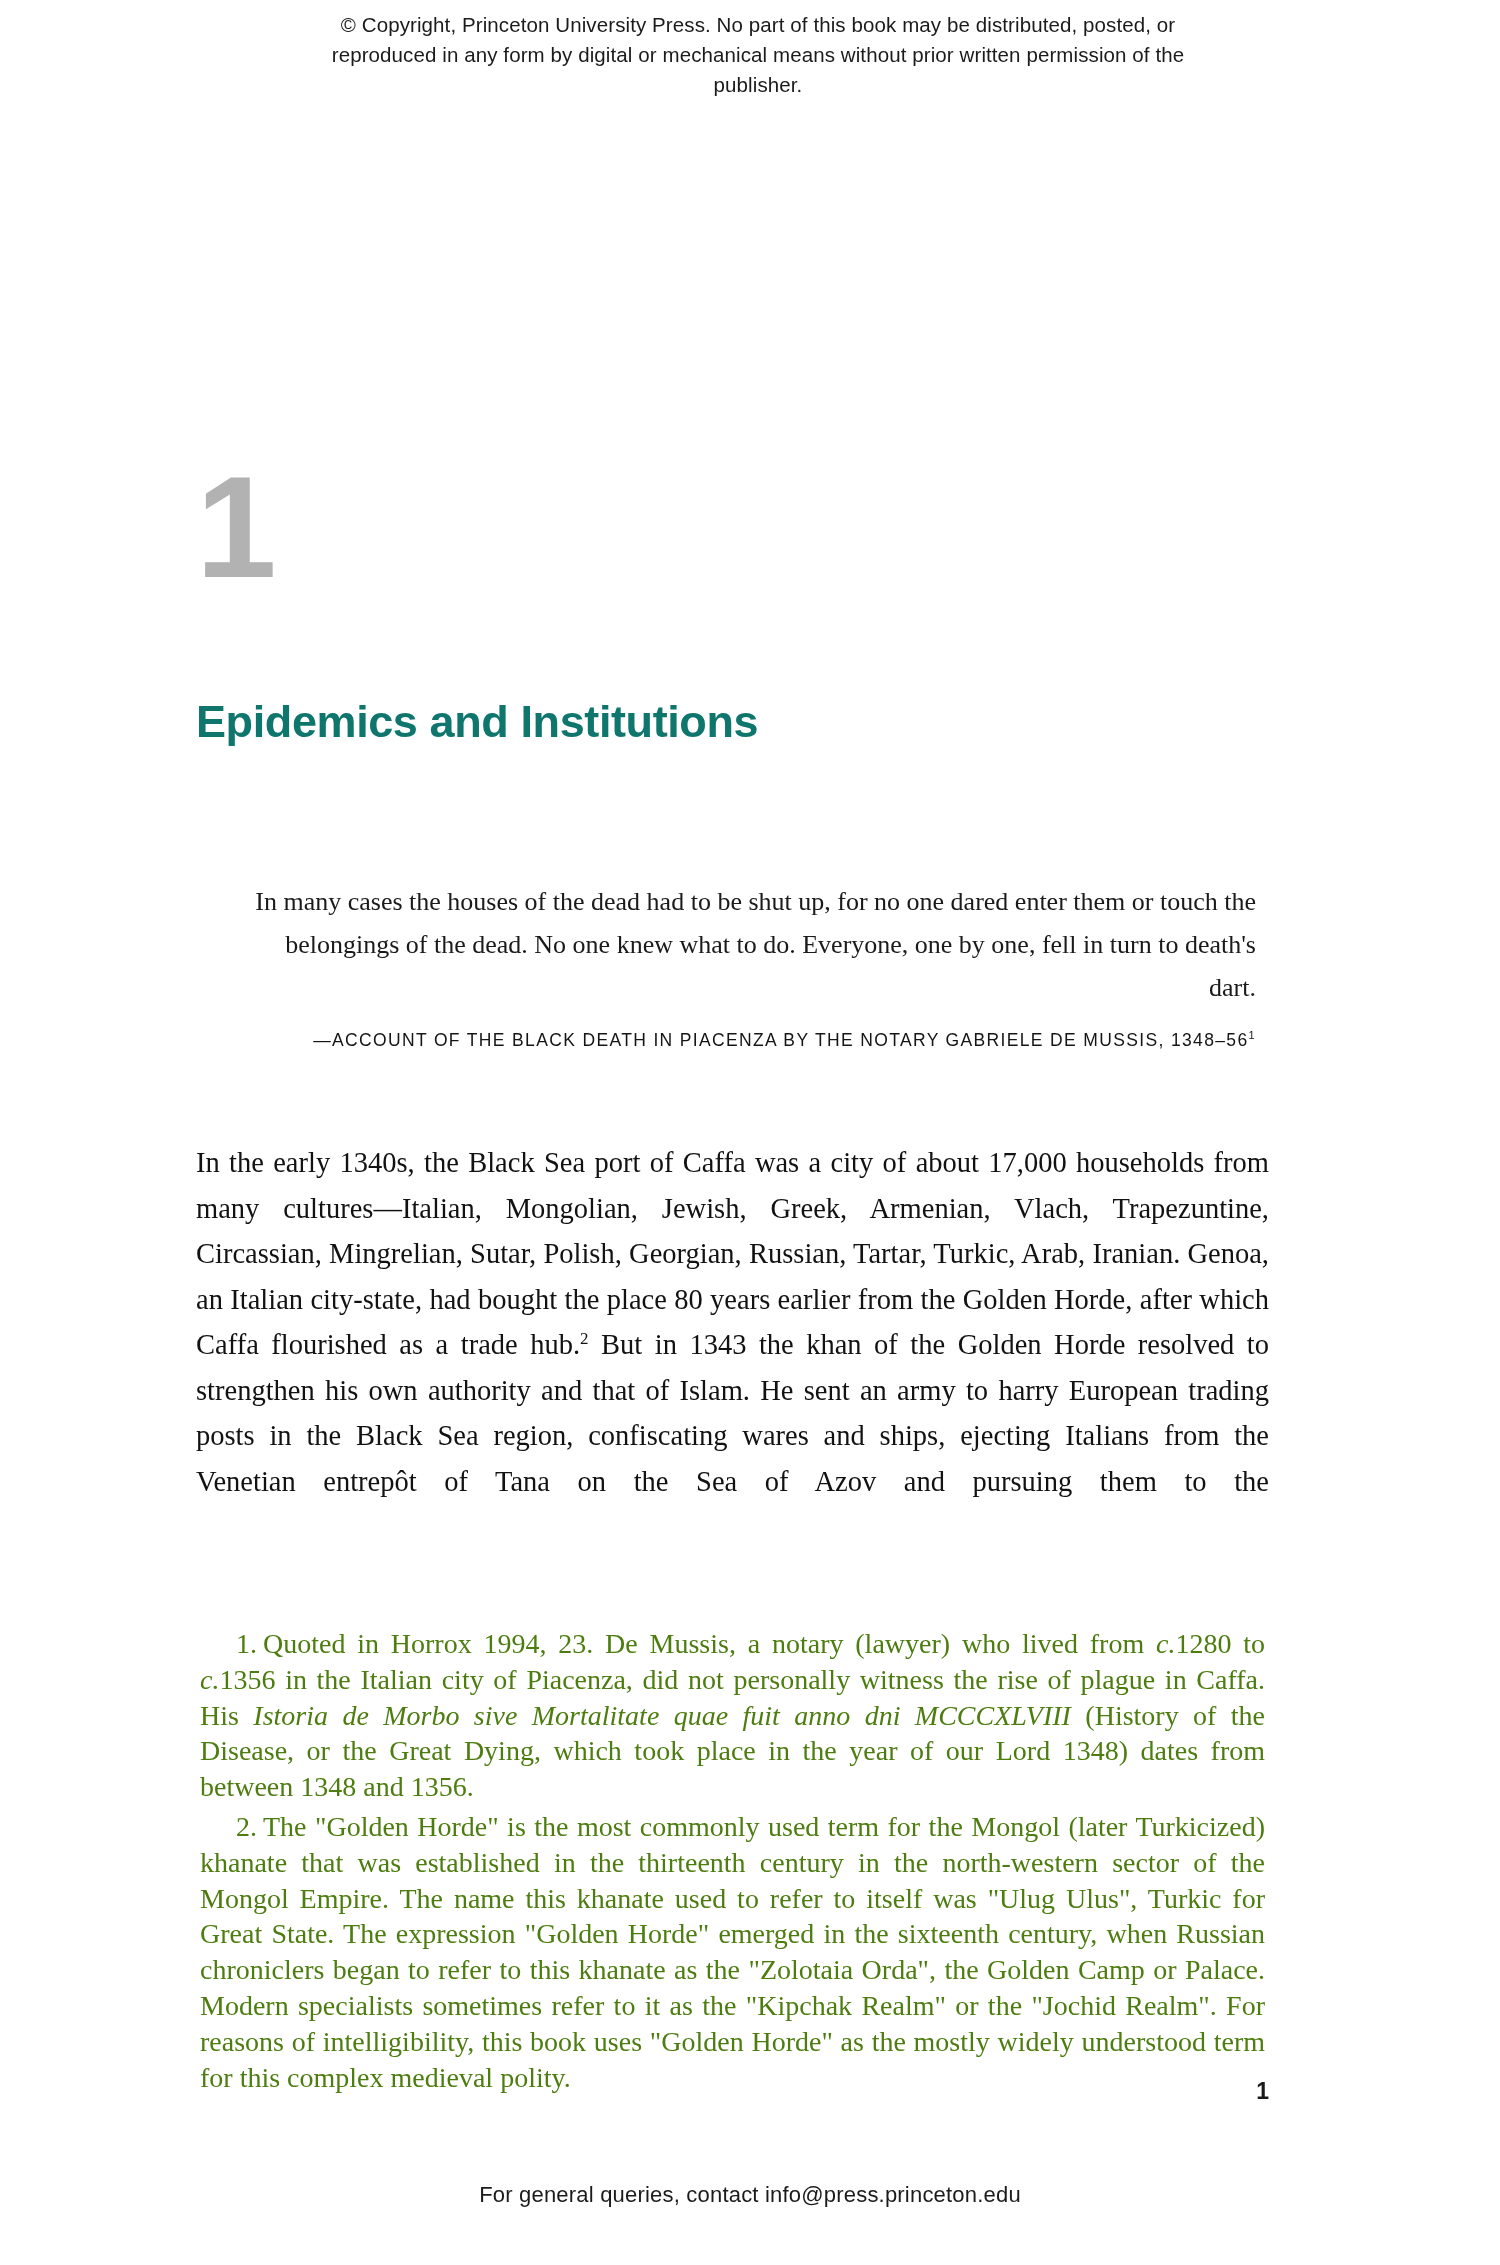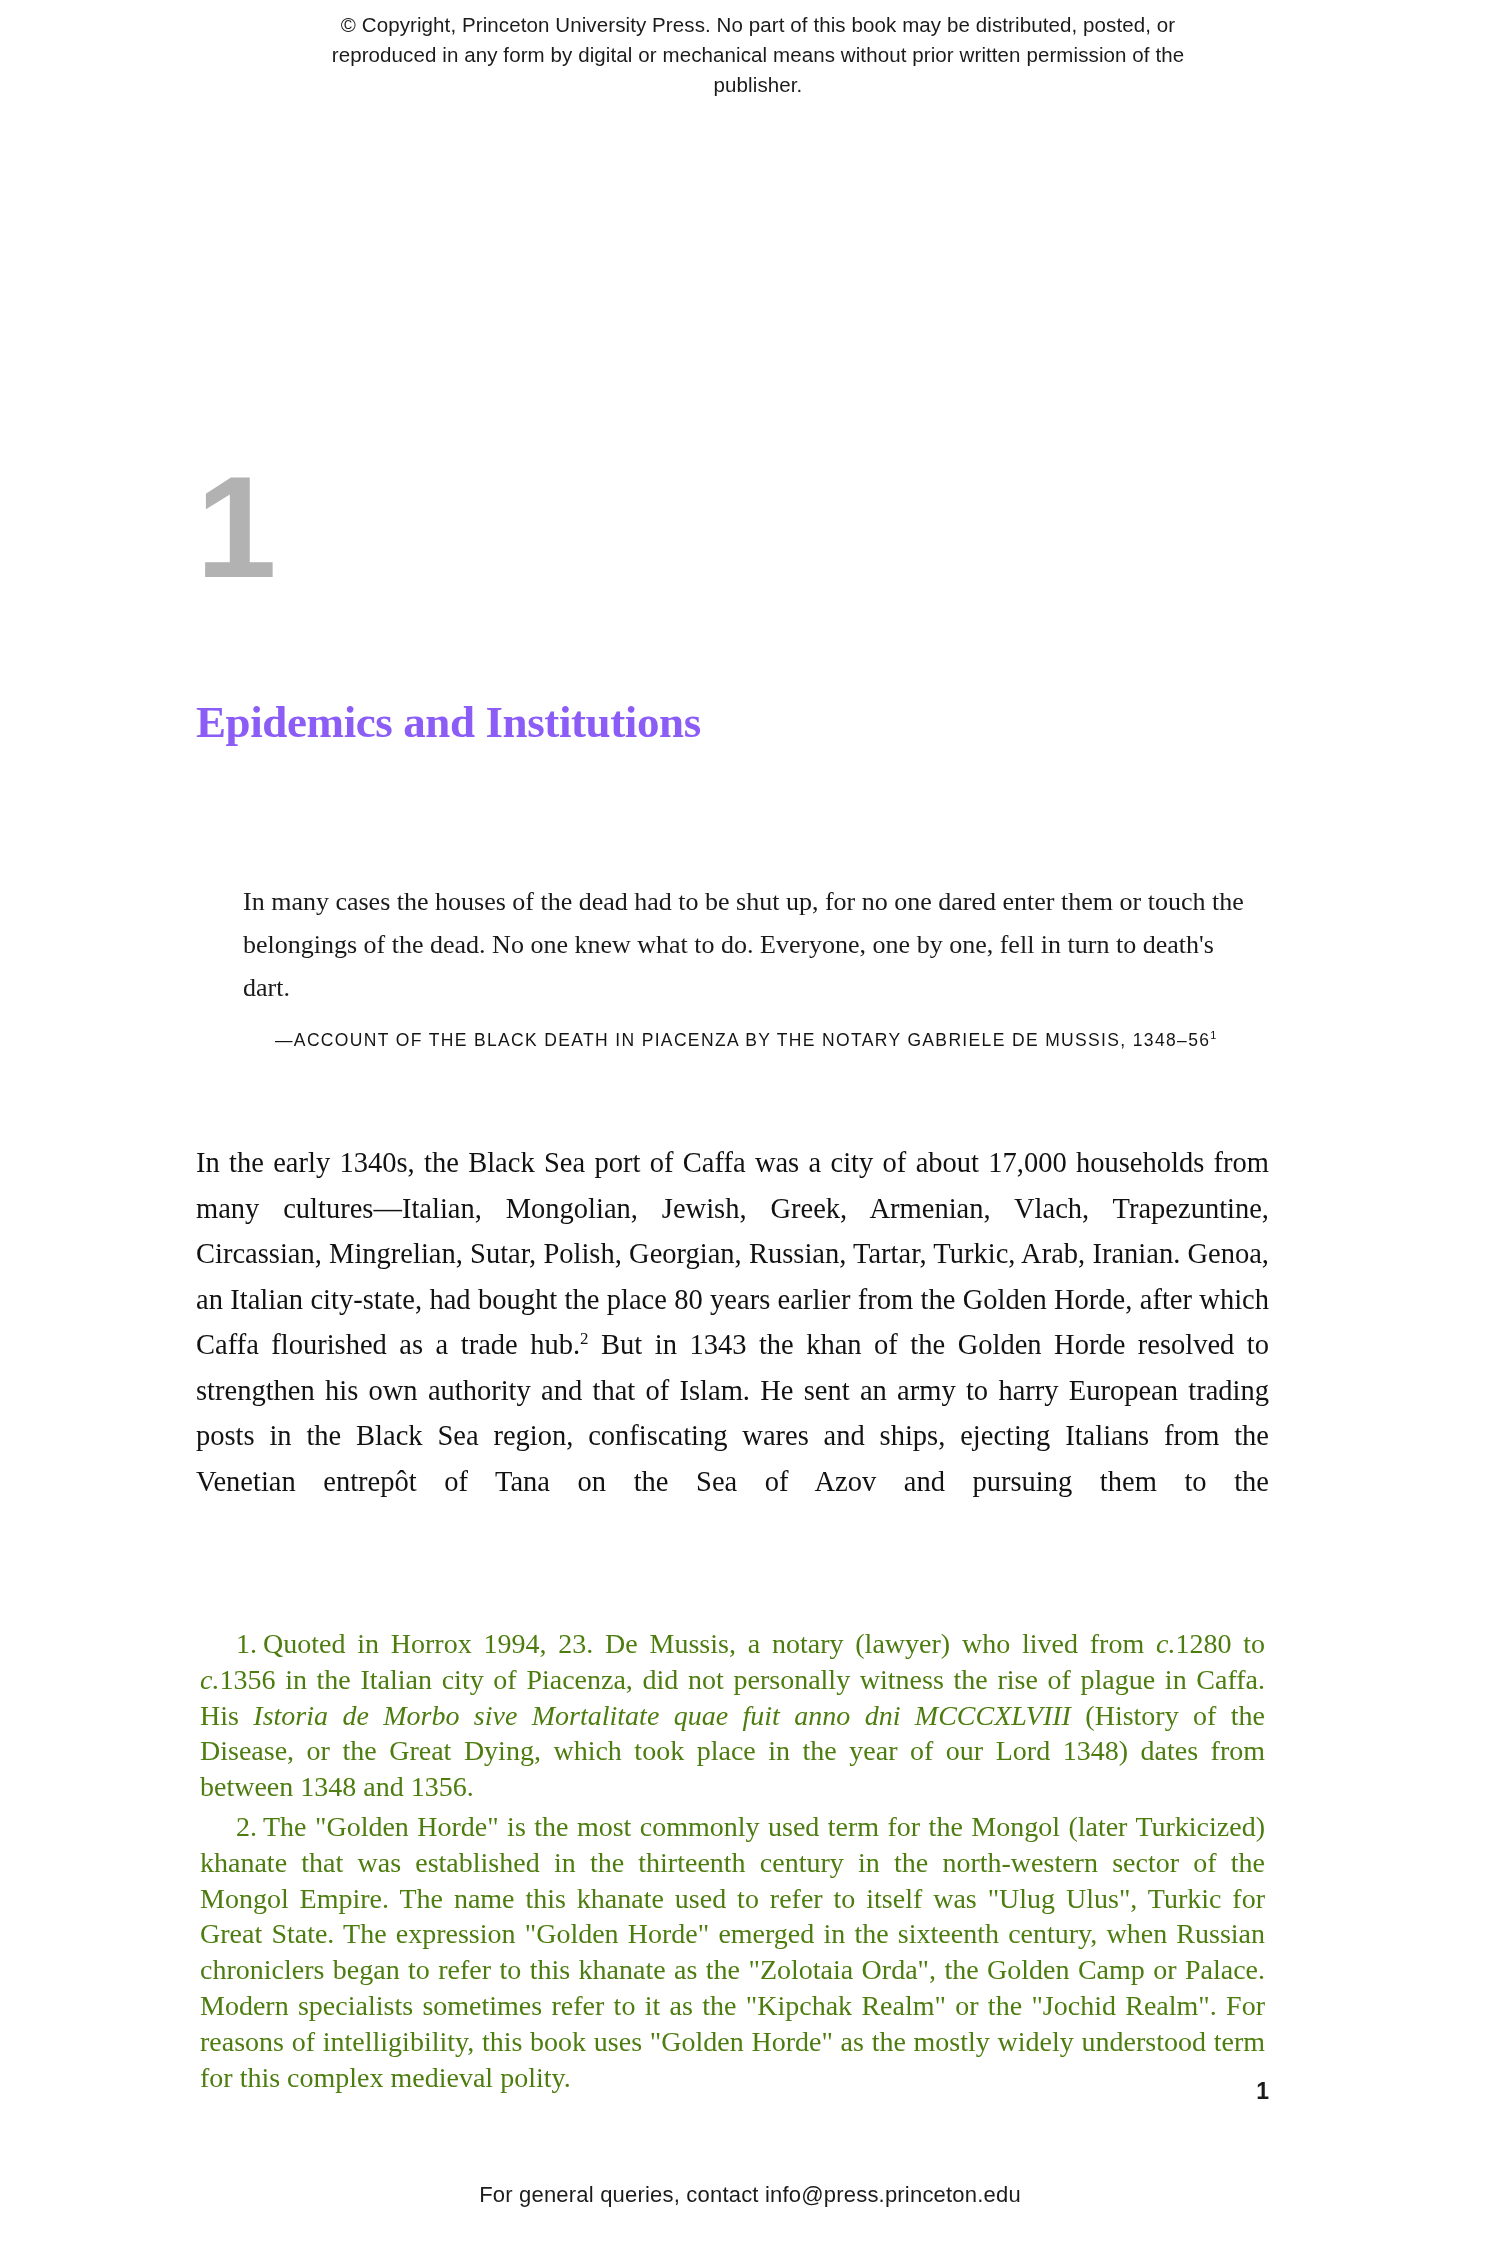--- a/index.html
+++ b/index.html
@@ -46,34 +46,35 @@
     font-size: 145px;
     line-height: 145px;
     color: #b2b2b2;
     letter-spacing: -2px;
   }
 
   .chapter-title {
     position: absolute;
     left: 196px;
     top: 665px;
-    font-family: Liberation Serif, serif;
+    font-family: Liberation Sans, sans-serif;
     font-weight: bold;
     font-size: 45px;
     line-height: 54px;
-    color: #8b5cf6;
+    color: #0f766e;
     letter-spacing: -0.4px;
   }
 
   
   .epigraph {
     position: absolute;
     left: 243px;
     top: 880px;
     width: 1013px;
+    text-align: right;
   }
   .epigraph-text {
     font-family: "Liberation Serif", serif;
     font-size: 26px;
     line-height: 43px;
     color: #1a1a1a;
   }
   .epigraph-attrib {
     margin-top: 16px;
     font-family: "Liberation Sans", sans-serif;

